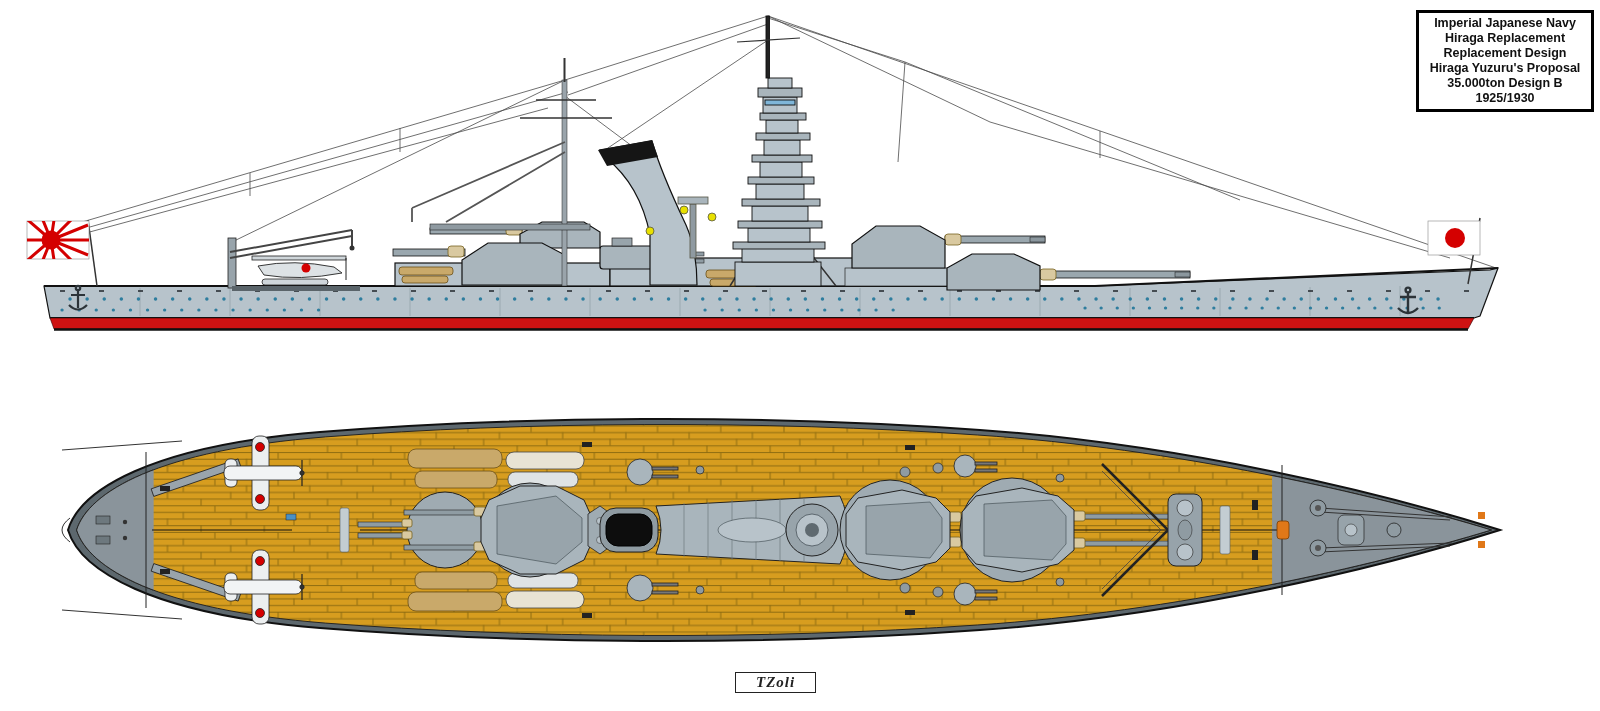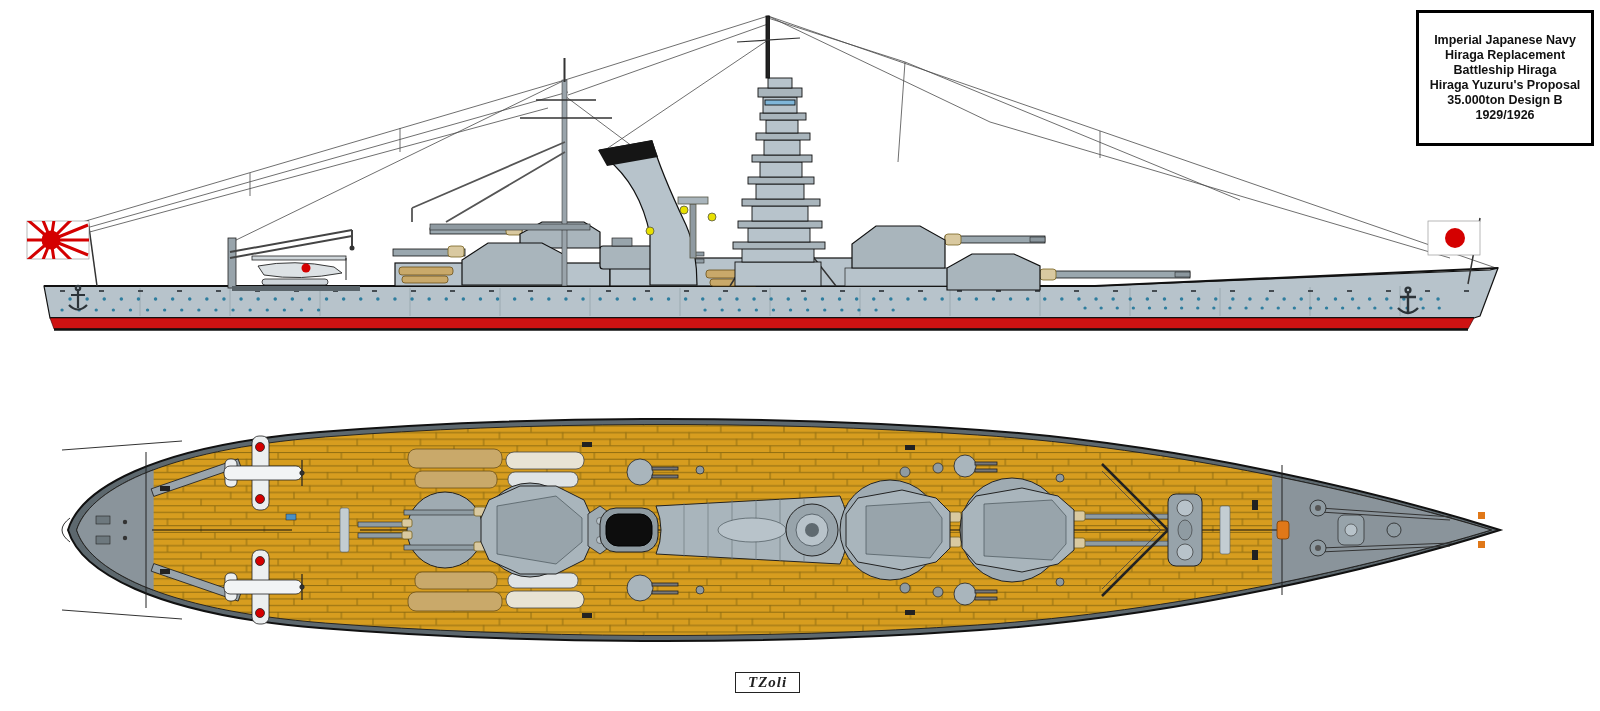--- a/index.html
+++ b/index.html
@@ -17,25 +17,25 @@
   .thin{stroke:#222;stroke-width:0.7;}
   .hull-f{fill:var(--hull-gray,#b7c3cb);}
   .str-f{fill:var(--structure-gray,#a9b5bc);}
   .mid-f{fill:var(--mid-gray,#98a4ab);}
   .tan-f{fill:var(--boat-tan,#c9a96a);stroke:#6b4f17;stroke-width:0.8;}
   .bag-f{fill:#d9c9a0;stroke:#77621f;stroke-width:0.8;}
   .red-f{fill:var(--flag-red,#d40000);}
   #title-box{
     position:absolute;left:1416px;top:10px;width:178px;
     border:3px solid #000;background:#fff;box-sizing:border-box;
-    padding:20px 2px;text-align:center;font-weight:bold;font-size:12.5px;line-height:15px;color:#111;
+    padding:3px 2px;text-align:center;font-weight:bold;font-size:12.5px;line-height:15px;color:#111;
   }
   #signature{
     position:absolute;left:735px;top:672px;border:1.5px solid #222;background:#fff;
-    padding:1px 12px;font-family:"Liberation Serif",serif;font-style:italic;font-weight:bold;
+    padding:1px 20px;font-family:"Liberation Serif",serif;font-style:italic;font-weight:bold;
     font-size:15px;color:#222;letter-spacing:1px;
   }
 </style>
 </head>
 <body>
 
 <div id="canvas">
 
 <svg width="1600" height="711" viewBox="0 0 1600 711">
   <defs>
@@ -400,21 +400,21 @@
           <rect x="905" y="610" width="10" height="5" fill="#222"></rect>
       <circle cx="125" cy="522" r="2.2" fill="#333"></circle>
           <circle cx="125" cy="538" r="2.2" fill="#333"></circle>
     </g>
   </g>
 </svg>
 
 <div id="title-box">
   <div>Imperial Japanese Navy</div>
   <div>Hiraga Replacement</div>
-  <div>Battleship Hiraga</div>
+  <div>Replacement Design</div>
   <div>Hiraga Yuzuru's Proposal</div>
   <div>35.000ton Design B</div>
-  <div>1929/1926</div>
+  <div>1925/1930</div>
 </div>
 
 <div id="signature">TZoli</div>
 
 </div>
 
 </body></html>

